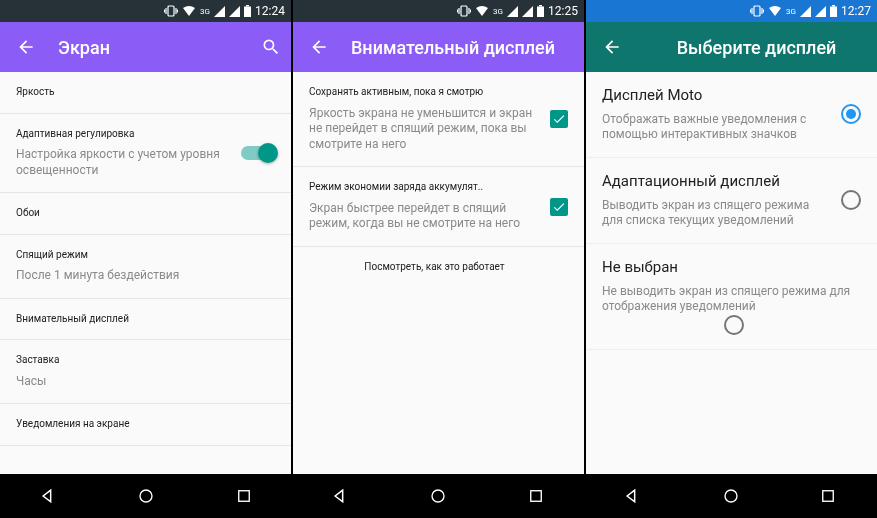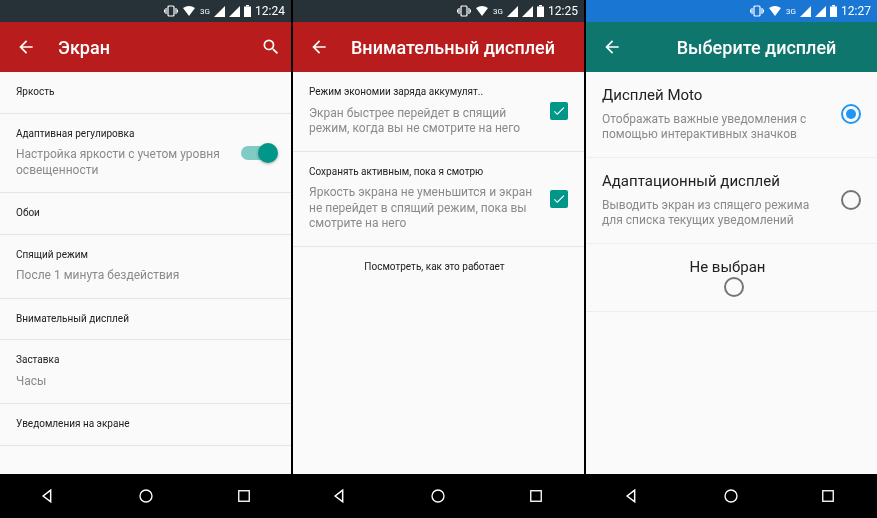--- a/index.html
+++ b/index.html
@@ -40,21 +40,21 @@
 
   
   .appbar {
     height: 50px;
     display: flex;
     align-items: center;
     gap: 20px;
     padding: 0 8px 0 14px;
     color: #fff;
   }
-  .appbar.dark { background: #b91c1c; }
+  .appbar.dark { background: #8b5cf6; }
   .appbar.blue { background: #0f766e; text-align: center; }
   .appbar-title { font-size: 18px; font-weight: 500; flex: 1; white-space: nowrap; overflow:hidden; text-overflow:ellipsis;}
   .icon-btn { width: 24px; height: 24px; display:flex; align-items:center; justify-content:center; cursor:pointer; flex-shrink:0;}
   .row {
     padding: 14px 16px;
     border-bottom: 1px solid #e5e5e5;
     display: flex;
     align-items: center;
   }
   .row-text { flex: 1; min-width:0; padding-right:8px;}
@@ -245,33 +245,33 @@
     <div class="icon-btn">
         <svg width="20" height="20" viewBox="0 0 24 24" fill="#fff">
           <path d="M20 11H7.83l5.59-5.59L12 4l-8 8 8 8 1.41-1.41L7.83 13H20z"></path>
         </svg>
       </div>
     <div class="appbar-title">Внимательный дисплей</div>
   </div>
   <div class="content-wrap">
     <div class="row">
       <div class="row-text">
-        <div class="row-title">Режим экономии заряда аккумулят..</div>
-        <div class="row-sub">Экран быстрее перейдет в спящий режим, когда вы не смотрите на него</div>
+        <div class="row-title">Сохранять активным, пока я смотрю</div>
+        <div class="row-sub">Яркость экрана не уменьшится и экран не перейдет в спящий режим, пока вы смотрите на него</div>
       </div>
       <div class="checkbox">
           <svg width="14" height="14" viewBox="0 0 24 24" fill="#fff">
             <path d="M9 16.17L4.83 12l-1.42 1.41L9 19 21 7l-1.41-1.41z"></path>
           </svg>
         </div>
     </div>
     <div class="row">
       <div class="row-text">
-        <div class="row-title">Сохранять активным, пока я смотрю</div>
-        <div class="row-sub">Яркость экрана не уменьшится и экран не перейдет в спящий режим, пока вы смотрите на него</div>
+        <div class="row-title">Режим экономии заряда аккумулят..</div>
+        <div class="row-sub">Экран быстрее перейдет в спящий режим, когда вы не смотрите на него</div>
       </div>
       <div class="checkbox">
           <svg width="14" height="14" viewBox="0 0 24 24" fill="#fff">
             <path d="M9 16.17L4.83 12l-1.42 1.41L9 19 21 7l-1.41-1.41z"></path>
           </svg>
         </div>
     </div>
     <div class="row noborder">
       <div class="row-text">
           <div class="row-title">Посмотреть, как это работает</div>
@@ -338,20 +338,21 @@
     <div class="row">
       <div class="row-text">
         <div class="row-title">Адаптационный дисплей</div>
         <div class="row-sub">Выводить экран из спящего режима для списка текущих уведомлений</div>
       </div>
       <div class="radio"></div>
     </div>
     <div class="row noborder">
       <div class="row-text">
         <div class="row-title">Не выбран</div>
+        <div class="row-sub">Не выводить экран из спящего режима для отображения уведомлений</div>
       </div>
       <div class="radio"></div>
     </div>
   </div>
 </div>
 
 <div class="navs">
   <div class="nav">
     <div class="nav-btn">
         <svg width="20" height="20" viewBox="0 0 24 24" fill="none" stroke="#fff" stroke-width="1.8">

